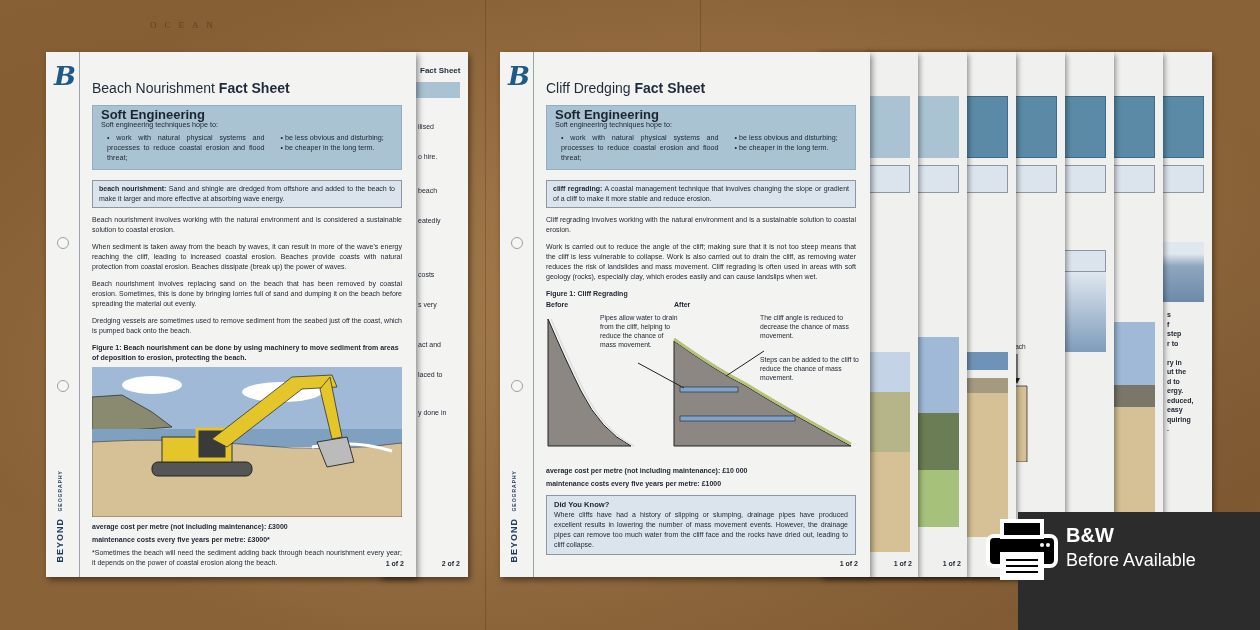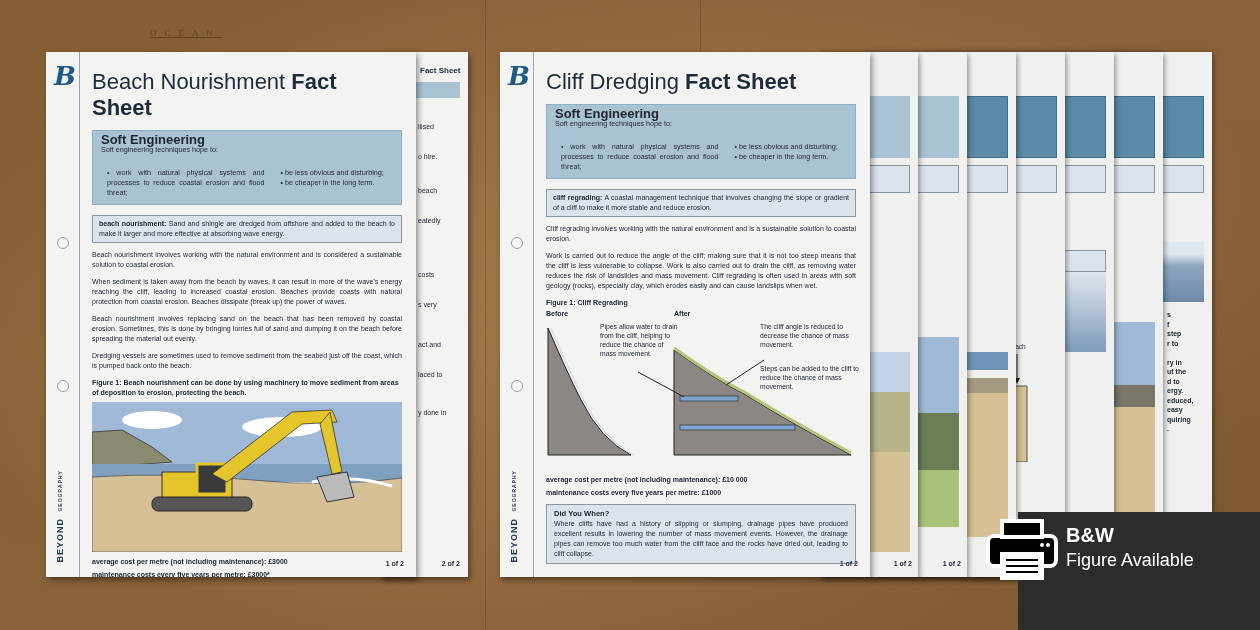--- a/index.html
+++ b/index.html
@@ -31,28 +31,28 @@
     color: #1e5a86; font-family: "DejaVu Serif", serif; font-weight: bold; font-style: italic; font-size: 26px; line-height: 24px;
   }
   .hole { position: absolute; left: 11px; width: 12px; height: 12px; border-radius: 50%; border: 1px solid #9aa0a7; background: #f6f6f5; }
   .brand {
     position: absolute; left: 9px; bottom: 14px;
     writing-mode: vertical-rl; transform: rotate(180deg);
     font-size: 9px; font-weight: bold; color: #1e3a5c; letter-spacing: 1px;
   }
   .brand small { font-size: 5px; letter-spacing: 1px; margin-top: 3px; }
   .content { position: absolute; left: 46px; right: 14px; top: 0; bottom: 0; }
-  .title { margin-top: 17px; font-size: 22px; color: #1d2b3c; font-weight: normal; }
+  .title { margin-top: 28px; font-size: 14px; color: #1d2b3c; font-weight: normal; }
   .title b { font-weight: bold; }
   .soft-box {
     margin-top: 9px; background: #a9c3d3; border: 1px solid #8fb0c4; padding: 4px 8px 6px;
     font-size: 7.2px; line-height: 10px;
   }
   .soft-box .h { font-weight: bold; font-size: 13px; }
-  .soft-cols { display: flex; margin-top: 13px; }
+  .soft-cols { display: flex; margin-top: 3px; }
   .soft-cols ul { list-style: none; }
   .soft-cols ul.l { width: 56%; padding-left: 6px; text-align: justify; }
   .soft-cols ul.r { padding-left: 16px; }
   .soft-cols li::before { content: "• "; }
   .def-box {
     margin-top: 10px; background: #dbe3ec; border: 1px solid #8a97a5; padding: 3px 6px;
     font-size: 7px; line-height: 10px; text-align: justify;
   }
   .def-box b { font-weight: bold; }
   .para { margin-top: 7px; font-size: 7px; line-height: 10px; text-align: justify; }
@@ -76,21 +76,21 @@
     position: absolute; left: 1018px; top: 512px; width: 242px; height: 118px;
     background: #2c2c2c;
   }
   .bw-badge .printer { position: absolute; left: -32px; top: 6px; width: 72px; height: 64px; }
   .bw-title { position: absolute; left: 48px; top: 12px; color: #fff; font-size: 20px; font-weight: bold; }
   .bw-sub { position: absolute; left: 48px; top: 38px; color: #fff; font-size: 18px; }
 </style>
 </head>
 <body>
 
-<div class="map-label" style="left:150px;top:28px;text-decoration:underline;">OCEAN</div>
+<div class="map-label" style="left:150px;top:20px;">OCEAN</div>
 <div class="map-line" style="left:485px;top:0;height:630px;"></div>
 <div class="map-line" style="left:700px;top:0;height:55px;"></div>
 
 <div class="sheet" style="left:380px;top:52px;width:88px;height:525px;">
   <div style="position:absolute;left:40px;top:14px;font-size:8px;font-weight:bold;color:#1d2b3c;">Fact Sheet</div>
   <div style="position:absolute;left:34px;right:8px;top:30px;height:16px;background:#a9c3d3;"></div>
   <div style="position:absolute;left:38px;right:6px;top:50px;font-size:7px;line-height:10px;white-space:pre;">
     <div>ilised</div>
     <div>o hire.</div>
     <div style="margin-top:4px">beach</div>
@@ -300,33 +300,33 @@
         <line x1="92" y1="62" x2="138" y2="87" stroke="#222" stroke-width="1"></line>
         <line x1="218" y1="50" x2="180" y2="75" stroke="#222" stroke-width="1"></line>
       </svg>
       <div style="position:absolute;left:54px;top:12px;width:78px;font-size:6.8px;line-height:9px;">Pipes allow water to drain from the cliff, helping to reduce the chance of mass movement.</div>
       <div style="position:absolute;left:214px;top:12px;width:96px;font-size:6.8px;line-height:9px;">The cliff angle is reduced to decrease the chance of mass movement.</div>
       <div style="position:absolute;left:214px;top:54px;width:100px;font-size:6.8px;line-height:9px;">Steps can be added to the cliff to reduce the chance of mass movement.</div>
     </div>
     <p class="cost">average cost per metre (not including maintenance): £10 000</p>
     <p class="cost">maintenance costs every five years per metre: £1000</p>
     <div class="dyk">
-      <div class="h">Did You When?</div>
+      <div class="h">Did You Know?</div>
       <div>Where cliffs have had a history of slipping or slumping, drainage pipes have produced excellent results in lowering the number of mass movement events. However, the drainage pipes can remove too much water from the cliff face and the rocks have dried out, leading to cliff collapse.</div>
     </div>
   </div>
   <div class="page-num">1 of 2</div>
 </div>
 
 <div class="bw-badge">
   <svg class="printer" viewBox="0 0 72 64">
     <rect x="2" y="18" width="68" height="30" rx="6" fill="#000" stroke="#fff" stroke-width="4"></rect>
     <rect x="16" y="3" width="40" height="16" fill="#000" stroke="#fff" stroke-width="4"></rect>
     <rect x="14" y="34" width="44" height="28" fill="#fff"></rect>
     <line x1="20" y1="42" x2="52" y2="42" stroke="#000" stroke-width="2"></line>
     <line x1="20" y1="48" x2="52" y2="48" stroke="#000" stroke-width="2"></line>
     <line x1="20" y1="54" x2="52" y2="54" stroke="#000" stroke-width="2"></line>
     <circle cx="56" cy="27" r="2" fill="#fff"></circle>
     <circle cx="62" cy="27" r="2" fill="#fff"></circle>
   </svg>
   <div class="bw-title">B&amp;W</div>
-  <div class="bw-sub">Figure Available</div>
+  <div class="bw-sub">Before Available</div>
 </div>
 
 </body></html>

